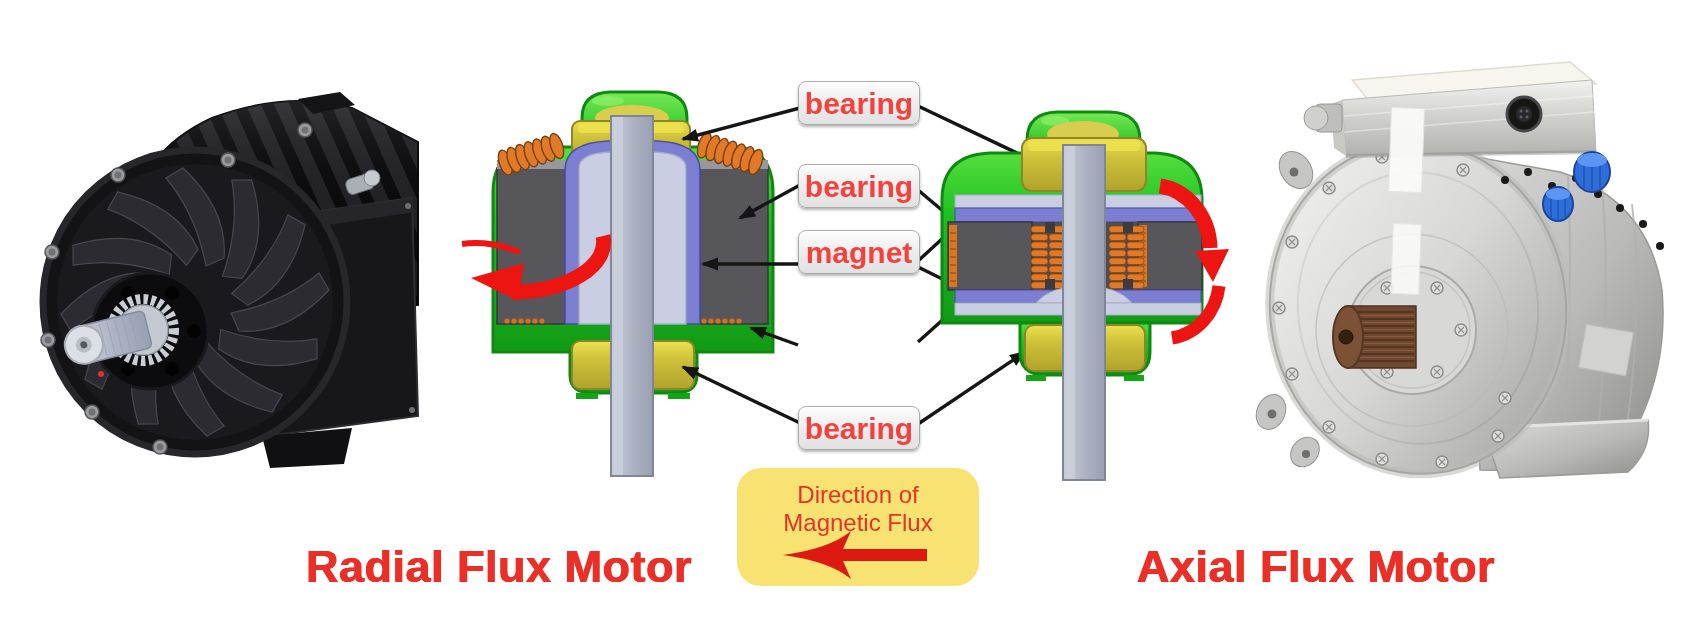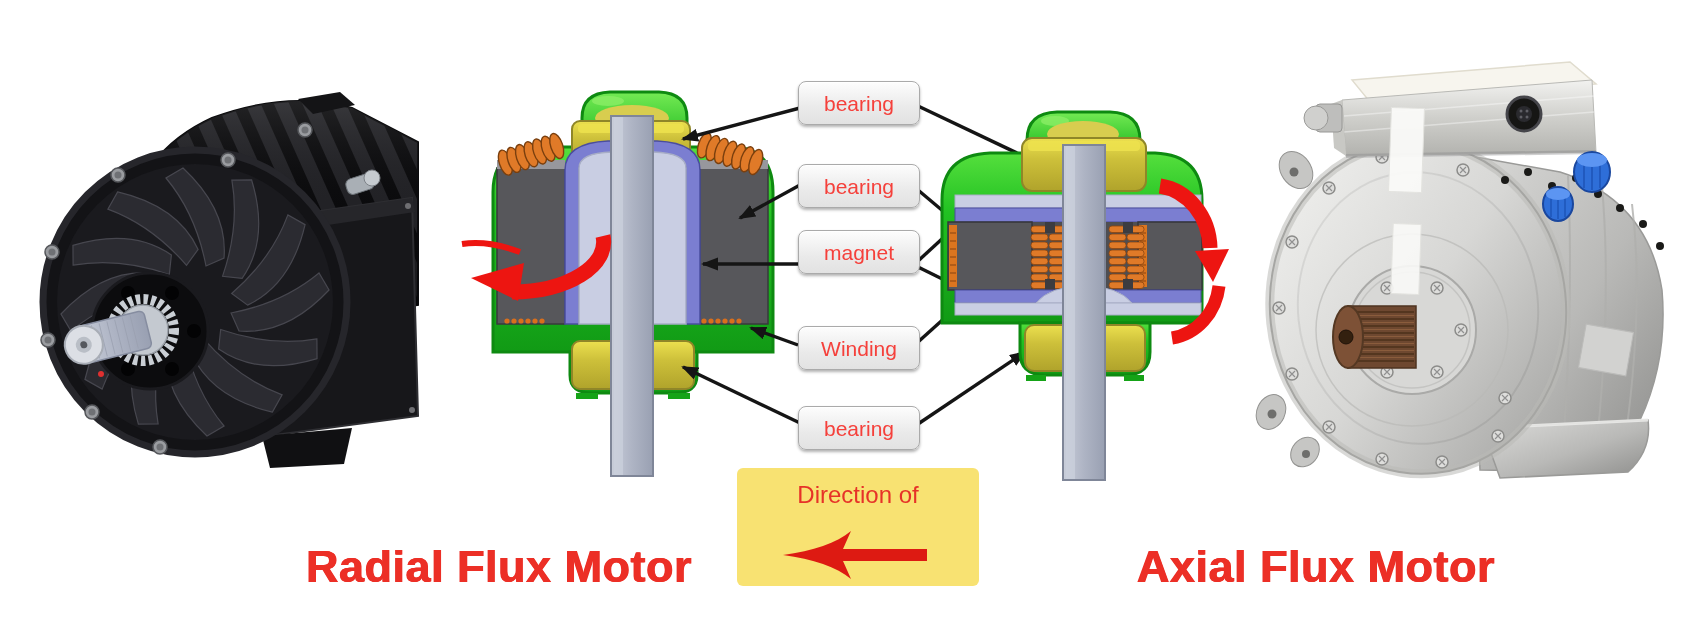--- a/index.html
+++ b/index.html
@@ -4,26 +4,26 @@
 <style>
   html,body{margin:0;padding:0;background:#fff;}
   .stage{position:relative;width:1702px;height:634px;background:#fff;overflow:hidden;
          font-family:"Liberation Sans",sans-serif;}
   svg.scene{position:absolute;left:0;top:0;}
   .lbl{position:absolute;left:798px;width:122px;height:44px;box-sizing:border-box;
        display:flex;align-items:center;justify-content:center;
        background:linear-gradient(#fdfdfd,#eaeaea 60%,#e2e2e2);
        border:1px solid #aaaaaa;border-radius:8px;
        box-shadow:0 2px 3px rgba(0,0,0,.30), inset 0 1px 0 #ffffff;
-       color:#f5403b;font-size:21px;line-height:27px;white-space:nowrap;}
+       color:#f5403b;font-size:30px;line-height:27px;white-space:nowrap;font-weight:bold;}
   .caption{position:absolute;width:520px;text-align:right;color:#ec2f26;
        font-size:45px;font-weight:bold;letter-spacing:.5px;
        text-shadow:.6px 0 0 currentColor,-.6px 0 0 currentColor;}
   .flux{position:absolute;left:737px;top:468px;width:242px;height:118px;box-sizing:border-box;
-       background:#f8e272;border-radius:6px;color:#e63228;text-align:center;
+       background:#f8e272;border-radius:24px;color:#e63228;text-align:center;
        font-size:24px;line-height:28px;padding-top:13px;}
   .flux .arrow-wrap{position:absolute;left:38px;top:60px;width:164px;height:56px;}
 </style>
 </head>
 <body>
 
 <div class="stage">
 
 <svg class="scene" width="1702" height="634" viewBox="0 0 1702 634">
 <defs>
@@ -366,25 +366,25 @@
     <rect x="1390" y="108" width="33" height="84" fill="#fafaf8" stroke="#e4e4e0" opacity="0.96" transform="rotate(2 1406 150)"></rect>
     <rect x="1392" y="224" width="28" height="70" fill="#fafaf8" stroke="#e4e4e0" opacity="0.9" transform="rotate(2 1406 259)"></rect>
     <rect x="1582" y="328" width="48" height="44" fill="#d2d2d0" stroke="#bcbcba" transform="rotate(10 1606 350)"></rect>
   </g>
 </g>
 </svg>
 
 <div class="lbl" style="top:81px">bearing</div>
 <div class="lbl" style="top:164px">bearing</div>
 <div class="lbl" style="top:230px">magnet</div>
-<div class="lbl" style="top:326px">Winding</div>
 <div class="lbl" style="top:406px">bearing</div>
 
 <div class="flux">
   <div>Direction of</div>
+  <div>Magnetic Flux</div>
   <div class="arrow-wrap">
     <svg width="164" height="56" viewBox="0 0 164 56">
       <path d="M8,27 C38,23 62,15 76,3 L68,21 L152,21 L152,33 L68,33 L76,51 C62,39 38,31 8,27 Z" fill="#dd1a12"></path>
     </svg>
   </div>
 </div>
 
 <div class="caption" style="left:172px;top:541px">Radial Flux Motor</div>
 <div class="caption" style="left:975px;top:541px">Axial Flux Motor</div>
 

